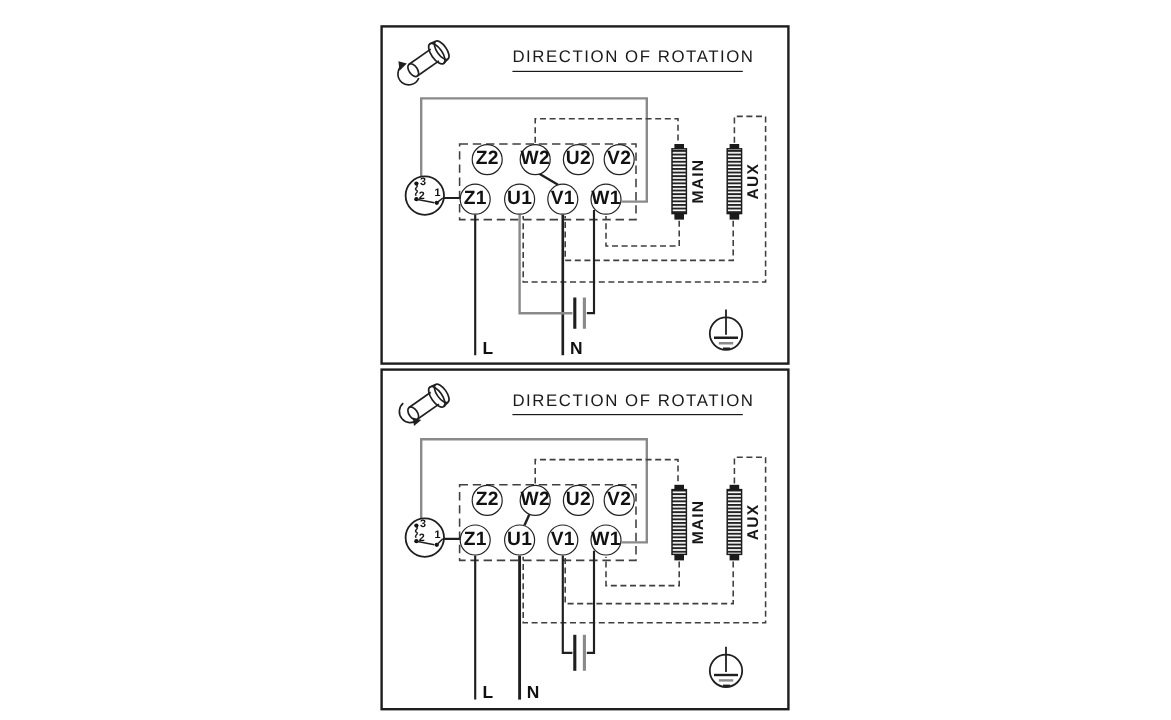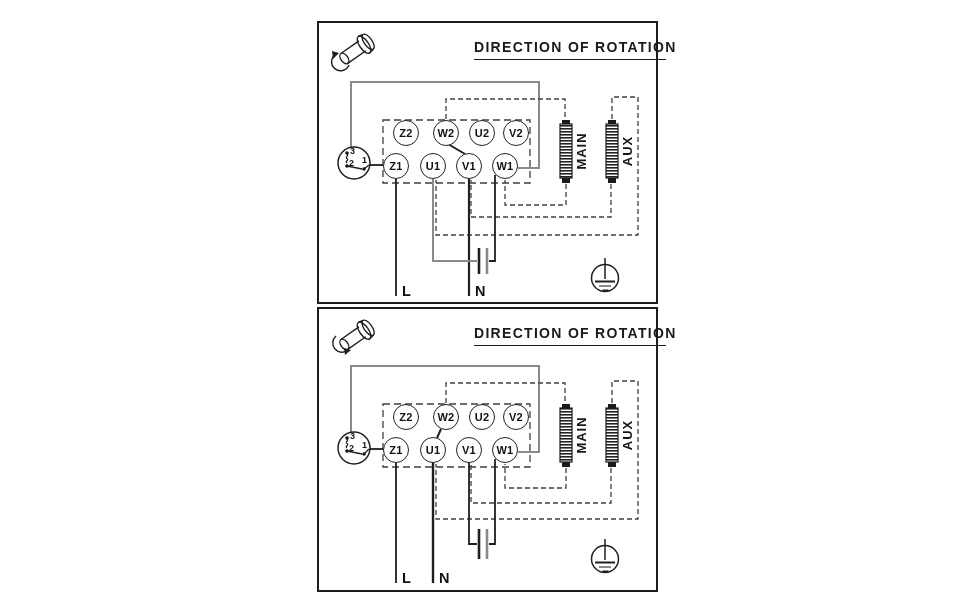--- a/index.html
+++ b/index.html
@@ -3,25 +3,25 @@
 <meta charset="utf-8">
 <style>
   html,body{margin:0;padding:0;background:#ffffff;}
   .canvas{position:relative;width:976px;height:600px;background:#fff;overflow:hidden;
           font-family:"Liberation Sans", sans-serif;color:#111;}
   .panel{position:absolute;left:317px;width:341px;border:2px solid #1d1d1d;background:#fff;box-sizing:border-box;}
   .p1{top:21px;height:283px;}
   .p2{top:307px;height:285px;}
   .wires{position:absolute;left:0;top:0;width:100%;height:100%;}
   .title{position:absolute;left:108px;top:16px;width:192px;text-align:center;
-         font-size:14px;font-weight:bold;letter-spacing:1.3px;color:#1a1a1a;
-         border-bottom:1.6px solid #1a1a1a;padding-bottom:4px;white-space:nowrap;margin-left:47px;}
+         font-size:14px;font-weight:normal;letter-spacing:1.3px;color:#1a1a1a;
+         border-bottom:1.6px solid #1a1a1a;padding-bottom:4px;white-space:nowrap;}
   .term{position:absolute;width:26px;height:26px;border:1.5px solid #222;border-radius:50%;
         background:#fff;box-sizing:border-box;display:flex;align-items:center;justify-content:center;
-        font-size:11px;font-weight:bold;color:#111;letter-spacing:.3px;}
+        font-size:16px;font-weight:bold;color:#111;letter-spacing:.3px;}
   .coil-label{position:absolute;width:60px;height:14px;line-height:14px;text-align:center;
         font-size:13px;font-weight:bold;letter-spacing:1px;color:#161616;transform:rotate(-90deg);}
   .supply{position:absolute;font-size:14.5px;font-weight:bold;color:#111;}
   .contact-num{position:absolute;font-size:9px;font-weight:bold;color:#111;line-height:9px;}
 </style>
 </head>
 <body>
 
 <div class="canvas">
 

